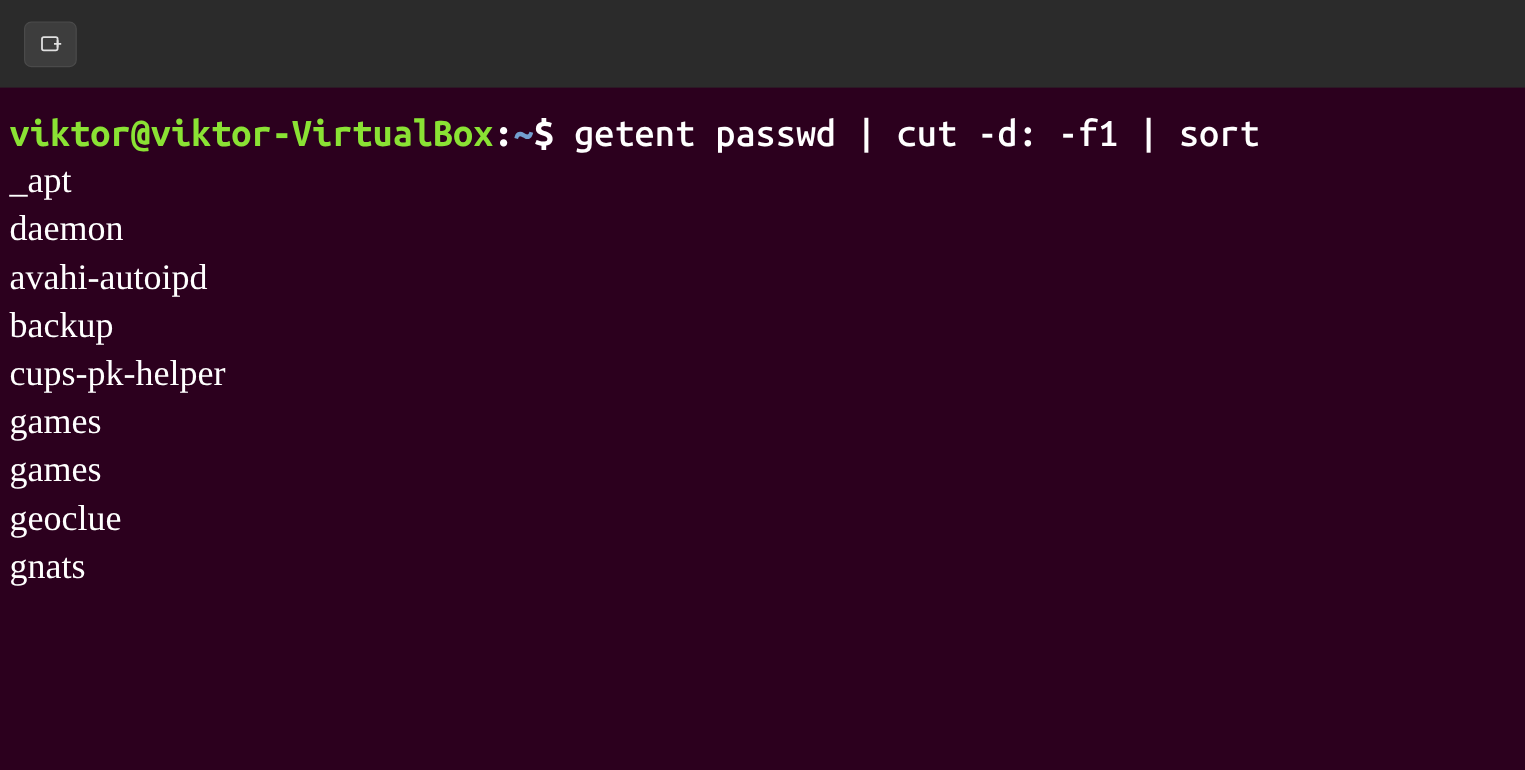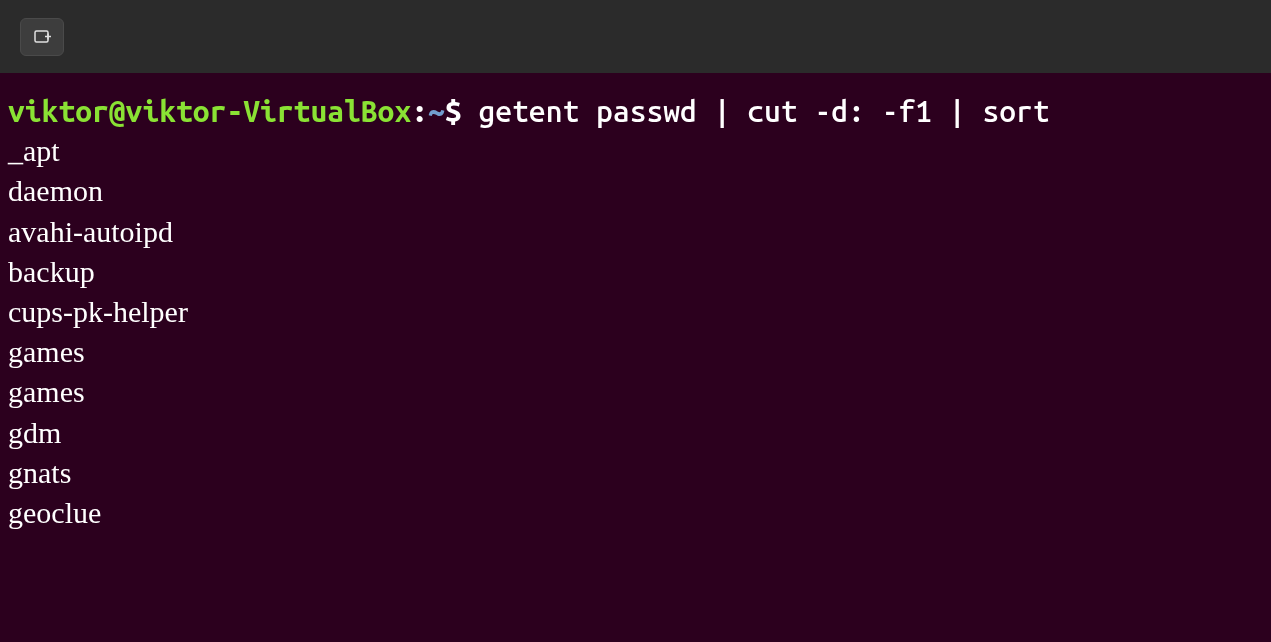--- a/index.html
+++ b/index.html
@@ -91,17 +91,16 @@
 <div class="terminal-body">
   <div class="prompt-line"><span class="user-host">viktor@viktor-VirtualBox</span><span class="colon">:</span><span class="path">~</span><span class="dollar">$</span><span class="command"> getent passwd | cut -d: -f1 | sort</span></div>
   <div id="output-container">
       <div class="output-line">_apt</div>
       <div class="output-line">daemon</div>
       <div class="output-line">avahi-autoipd</div>
       <div class="output-line">backup</div>
       <div class="output-line">cups-pk-helper</div>
       <div class="output-line">games</div>
       <div class="output-line">games</div>
-      <div class="output-line">gdm</div>
+      <div class="output-line">geoclue</div>
       <div class="output-line">gnats</div>
-      <div class="output-line">geoclue</div>
     </div>
 </div>
 
 </body></html>

